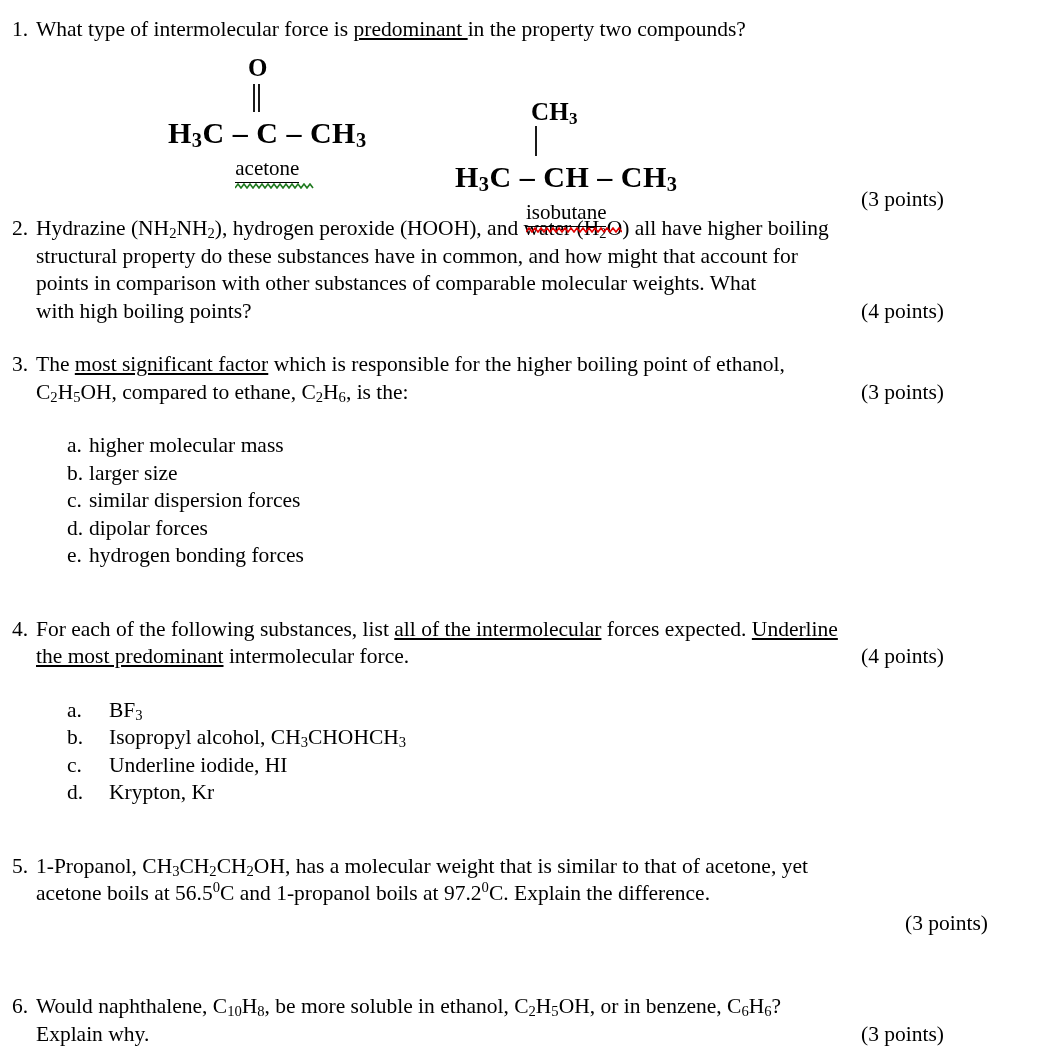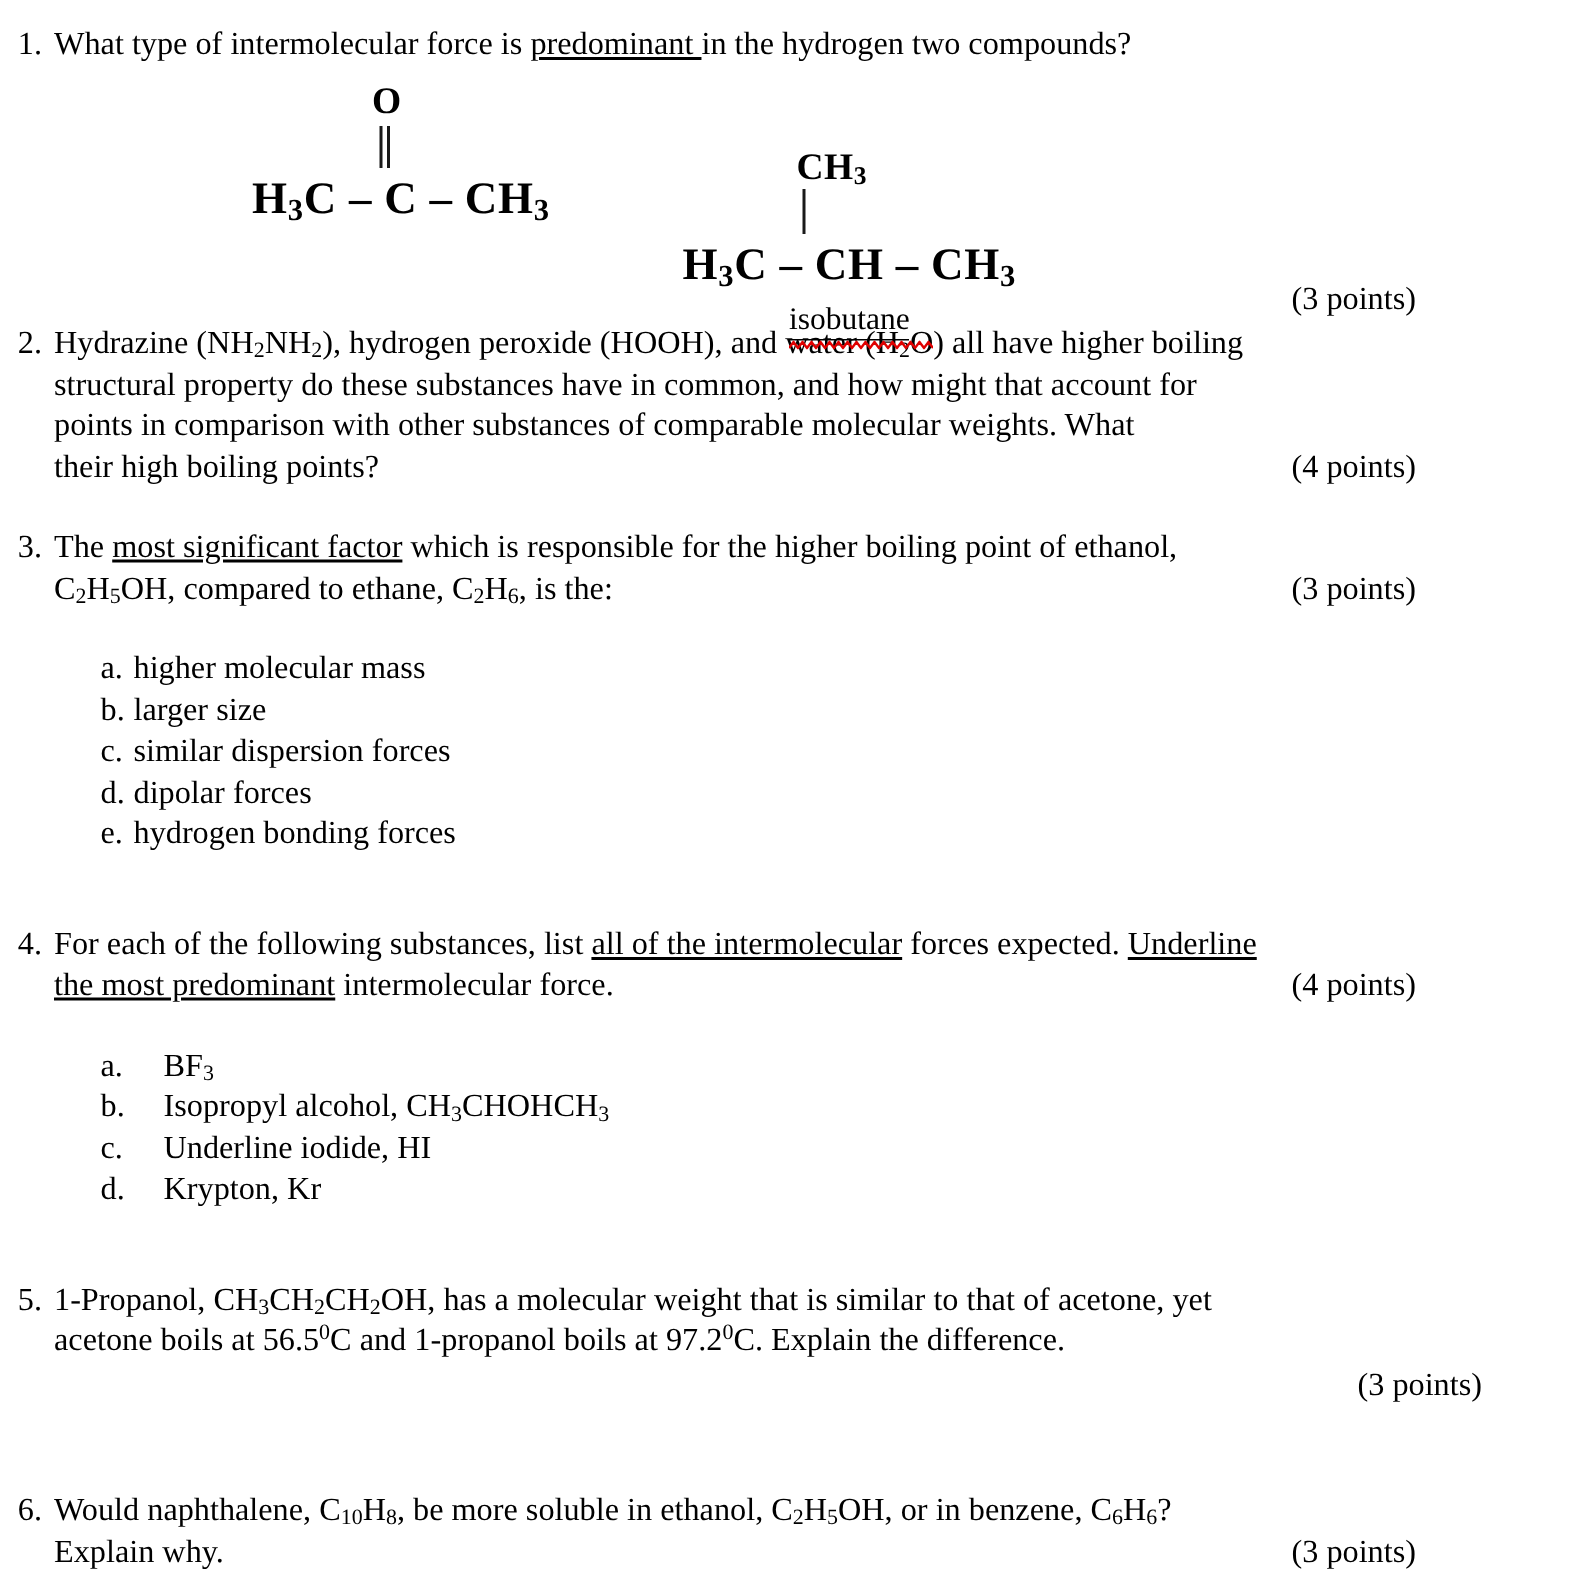--- a/index.html
+++ b/index.html
@@ -121,34 +121,42 @@
   .spacer-lg { height: 46px; }
 </style>
 </head>
 <body>
 
 <div class="page">
 
   <div class="q" style="padding-top:16px;">
     <div class="q-num">1.</div>
     <div class="q-body">
-      <div class="line"><span>What type of intermolecular force is </span><span class="u">predominant </span><span>in the hydrogen two compounds?</span></div>
+      <div class="line"><span>What type of intermolecular force is </span><span class="u">predominant </span><span>in the property two compounds?</span></div>
     </div>
   </div>
 
   <div class="molecules">
 
     <div class="mol" style="left:168px; top:0;">
       <div class="mol-top">
         <div class="mol-top-label" style="left:80px; top:0;">O</div>
 
         <div class="bond-v" style="left:85px; top:32px; height:28px;"></div>
         <div class="bond-v" style="left:90px; top:32px; height:28px;"></div>
       </div>
       <div class="mol-chain">H<sub>3</sub>C – C – CH<sub>3</sub></div>
+      <div style="text-align:center;">
+        <span class="mol-name">
+          <span>acetone</span>
+          <svg class="squiggle" viewBox="0 0 80 6" preserveAspectRatio="none">
+            <path d="M0,5 L3,1 L6,5 L9,1 L12,5 L15,1 L18,5 L21,1 L24,5 L27,1 L30,5 L33,1 L36,5 L39,1 L42,5 L45,1 L48,5 L51,1 L54,5 L57,1 L60,5 L63,1 L66,5 L69,1 L72,5 L75,1 L78,5" fill="none" stroke="#1f7a1f" stroke-width="1.6"></path>
+          </svg>
+        </span>
+      </div>
     </div>
 
     <div class="mol" style="left:455px; top:0;margin-top:44px;">
       <div class="mol-top">
         <div class="mol-top-label" style="left:76px; top:0;">CH<sub>3</sub></div>
 
         <div class="bond-v" style="left:80px; top:30px; height:30px;"></div>
       </div>
       <div class="mol-chain">H<sub>3</sub>C – CH – CH<sub>3</sub></div>
       <div style="text-align:center;">
@@ -165,21 +173,21 @@
   <div class="pts-right" style="margin-top:-6px;">
     <span class="points">(3 points)</span>
   </div>
 
   <div class="q" style="margin-top:2px;">
     <div class="q-num">2.</div>
     <div class="q-body">
       <div class="line">Hydrazine (NH<sub>2</sub>NH<sub>2</sub>), hydrogen peroxide (HOOH), and water (H<sub>2</sub>O) all have higher boiling</div>
       <div class="line">structural property do these substances have in common, and how might that account for</div>
       <div class="line">points in comparison with other substances of comparable molecular weights. What</div>
-      <div class="line"><span>their high boiling points?</span><span class="pts-inline">(4 points)</span></div>
+      <div class="line"><span>with high boiling points?</span><span class="pts-inline">(4 points)</span></div>
     </div>
   </div>
 
   <div class="spacer-md"></div>
 
   <div class="q">
     <div class="q-num">3.</div>
     <div class="q-body">
       <div class="line"><span>The </span><span class="u">most significant factor</span><span> which is responsible for the higher boiling point of ethanol,</span></div>
       <div class="line">C<sub>2</sub>H<sub>5</sub>OH, compared to ethane, C<sub>2</sub>H<sub>6</sub>, is the:<span class="pts-inline">(3 points)</span></div>

